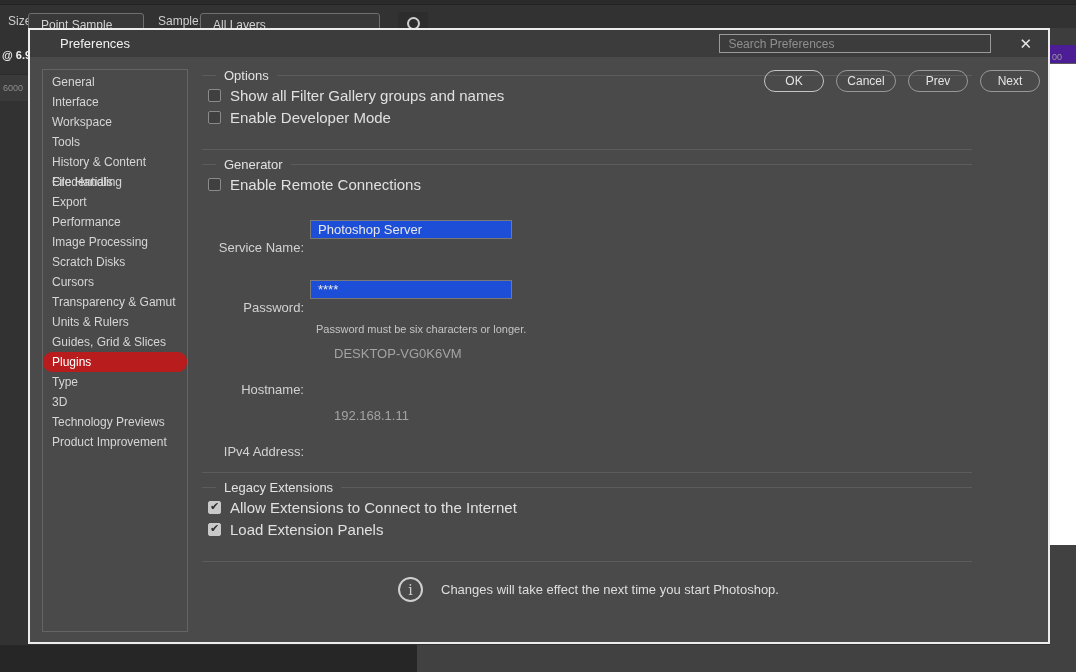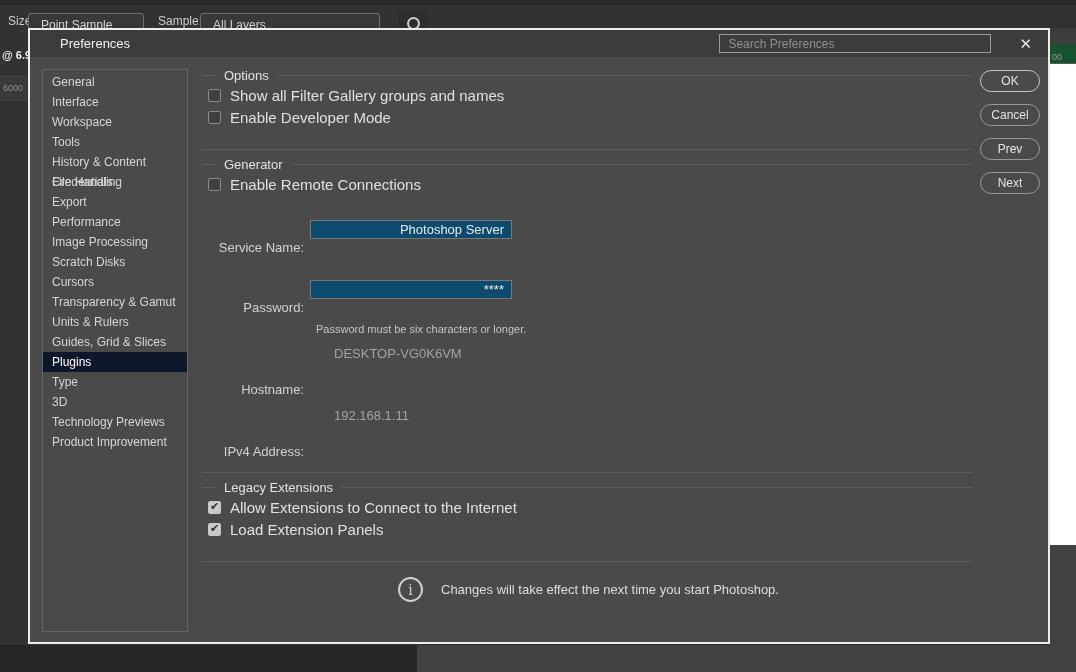--- a/index.html
+++ b/index.html
@@ -18,21 +18,21 @@
              display:flex; justify-content:center; padding-top:5px; }
   .ring { width:13px; height:13px; border:2px solid #cfcfcf; border-radius:50%; }
 
   .left-edge { left:0; top:28px; width:28px; height:644px; background:#323232; z-index:1; }
   .doc-frag { left:2px; top:21px; color:#efefef; font-size:11px; font-weight:bold; white-space:nowrap; }
   .left-ruler { left:0; top:46px; width:28px; height:27px; background:#3a3a3a; border-top:1px solid #2c2c2c; }
   .left-ruler span { position:absolute; left:3px; top:8px; color:#8d8d8d; font-size:9px; }
 
   .right-edge { left:1050px; top:28px; width:26px; height:644px; z-index:1; }
   .re-a { left:0; top:0; width:26px; height:17px; background:#3d3d3d; }
-  .re-ruler { left:0; top:17px; width:26px; height:19px; background:#14532d; border-bottom:1px solid #5a5a5a;padding-left:16px; }
+  .re-ruler { left:0; top:17px; width:26px; height:19px; background:#4c1d95; border-bottom:1px solid #5a5a5a;padding-left:16px; }
   .re-ruler span { position:absolute; left:2px; bottom:1px; color:#9a9a9a; font-size:9px; }
   .re-canvas { left:0; top:36px; width:26px; height:481px; background:#ffffff; }
   .re-d { left:0; top:517px; width:26px; height:127px; background:#414141; }
 
   .bottombar { left:0; top:645px; width:1076px; height:27px; z-index:1; }
   .bb-left { left:0; top:0; width:417px; height:27px; background:#262626; }
   .bb-right { left:417px; top:0; width:659px; height:27px; background:#414141; }
 
   
   .dialog { left:28px; top:28px; width:1022px; height:616px; background:#4a4a4a;
@@ -44,54 +44,54 @@
                   color:#e0e0e0; font-size:12px; padding:0 8px; margin-right:28px; outline:none;
                   font-family:"Liberation Sans", sans-serif; }
   .search-input::placeholder { color:#8f8f8f; }
   .close-x { margin-right:16px; color:#e6e6e6; font-size:15px; line-height:15px; cursor:default; }
 
   .dlg-body { position:relative; width:100%; height:585px; }
 
   .sidebar { position:absolute; left:12px; top:12px; width:146px; height:563px;
              border:1px solid #646464; padding-top:2px; }
   .side-item { height:20px; line-height:20px; padding-left:9px; font-size:12px; color:#d6d6d6; }
-  .side-item.selected { background:#0f172a; color:#ffffff; }
+  .side-item.selected { background:#b91c1c; color:#ffffff;border-radius:9px; }
 
   .main { position:absolute; left:172px; top:4px; width:770px; }
   .section { border-bottom:1px solid #5c5c5c; }
   .legend-row { display:flex; align-items:center; height:17px; margin-top:6px; }
   .leg-line-l { width:14px; height:1px; background:#5c5c5c; margin-right:8px; }
   .leg-text { font-size:13px; color:#e2e2e2; }
   .leg-line-r { flex:1; height:1px; background:#5c5c5c; margin-left:8px; }
 
   .cb-row { display:flex; align-items:center; height:22px; padding-left:6px; }
   .checkbox { width:13px; height:13px; border-radius:2px; background:#404040;
               border:1px solid #8a8a8a; margin-right:9px; position:relative; flex:none; }
   .checkbox.checked { background:#c9c9c9; border-color:#c9c9c9; }
   .checkbox.checked::after { content:"\2714"; position:absolute; left:1px; top:-2px;
               color:#2e2e2e; font-size:11px; }
   .cb-label { font-size:15px; color:#e0e0e0; }
   .pad-b { padding-bottom:21px; }
 
   .form-row { display:flex; align-items:center; margin-top:9px; }
   .form-label { width:102px; text-align:right; color:#d2d2d2; font-size:13px; flex:none;margin-top:36px; }
-  .text-input { margin-left:6px; width:202px; height:19px; background:#0c4a6e; border:1px solid #787878;
+  .text-input { margin-left:6px; width:202px; height:19px; background:#1d4ed8; border:1px solid #787878;
                 color:#e8e8e8; font-size:13px; padding:0 7px; outline:none;
-                font-family:"Liberation Sans", sans-serif;text-align:right; }
+                font-family:"Liberation Sans", sans-serif; }
   .hint-row { margin:8px 0 0 114px; font-size:11px; color:#c4c4c4; }
   .static-row { display:flex; margin-top:11px; font-size:13px; }
   .static-val { margin-left:30px; color:#a3a3a3; }
 
   .notice-row { display:flex; align-items:center; margin:15px 0 0 196px; }
   .info-icon { width:25px; height:25px; border:2px solid #cfcfcf; border-radius:50%;
                display:flex; align-items:center; justify-content:center; flex:none; }
   .info-icon span { color:#cfcfcf; font-family:"DejaVu Serif", serif; font-size:14px; line-height:1; }
   .notice-text { margin-left:18px; font-size:13px; color:#dedede; }
 
-  .btn-col { position:absolute; right:8px; top:13px; display:flex; flex-direction:column; gap:12px; }
+  .btn-col { position:absolute; right:8px; top:13px; display:flex; flex-direction:row; gap:12px; }
   .pill-btn { width:60px; height:22px; border-radius:11px; border:1px solid #989898; background:transparent;
               color:#e4e4e4; font-size:12px; font-family:"Liberation Sans", sans-serif; cursor:default; }
   .pill-btn.ok { border-color:#c4c4c4; }
 </style>
 </head>
 <body>
 
 <div id="stage">
 
   <div class="abs topbar">

